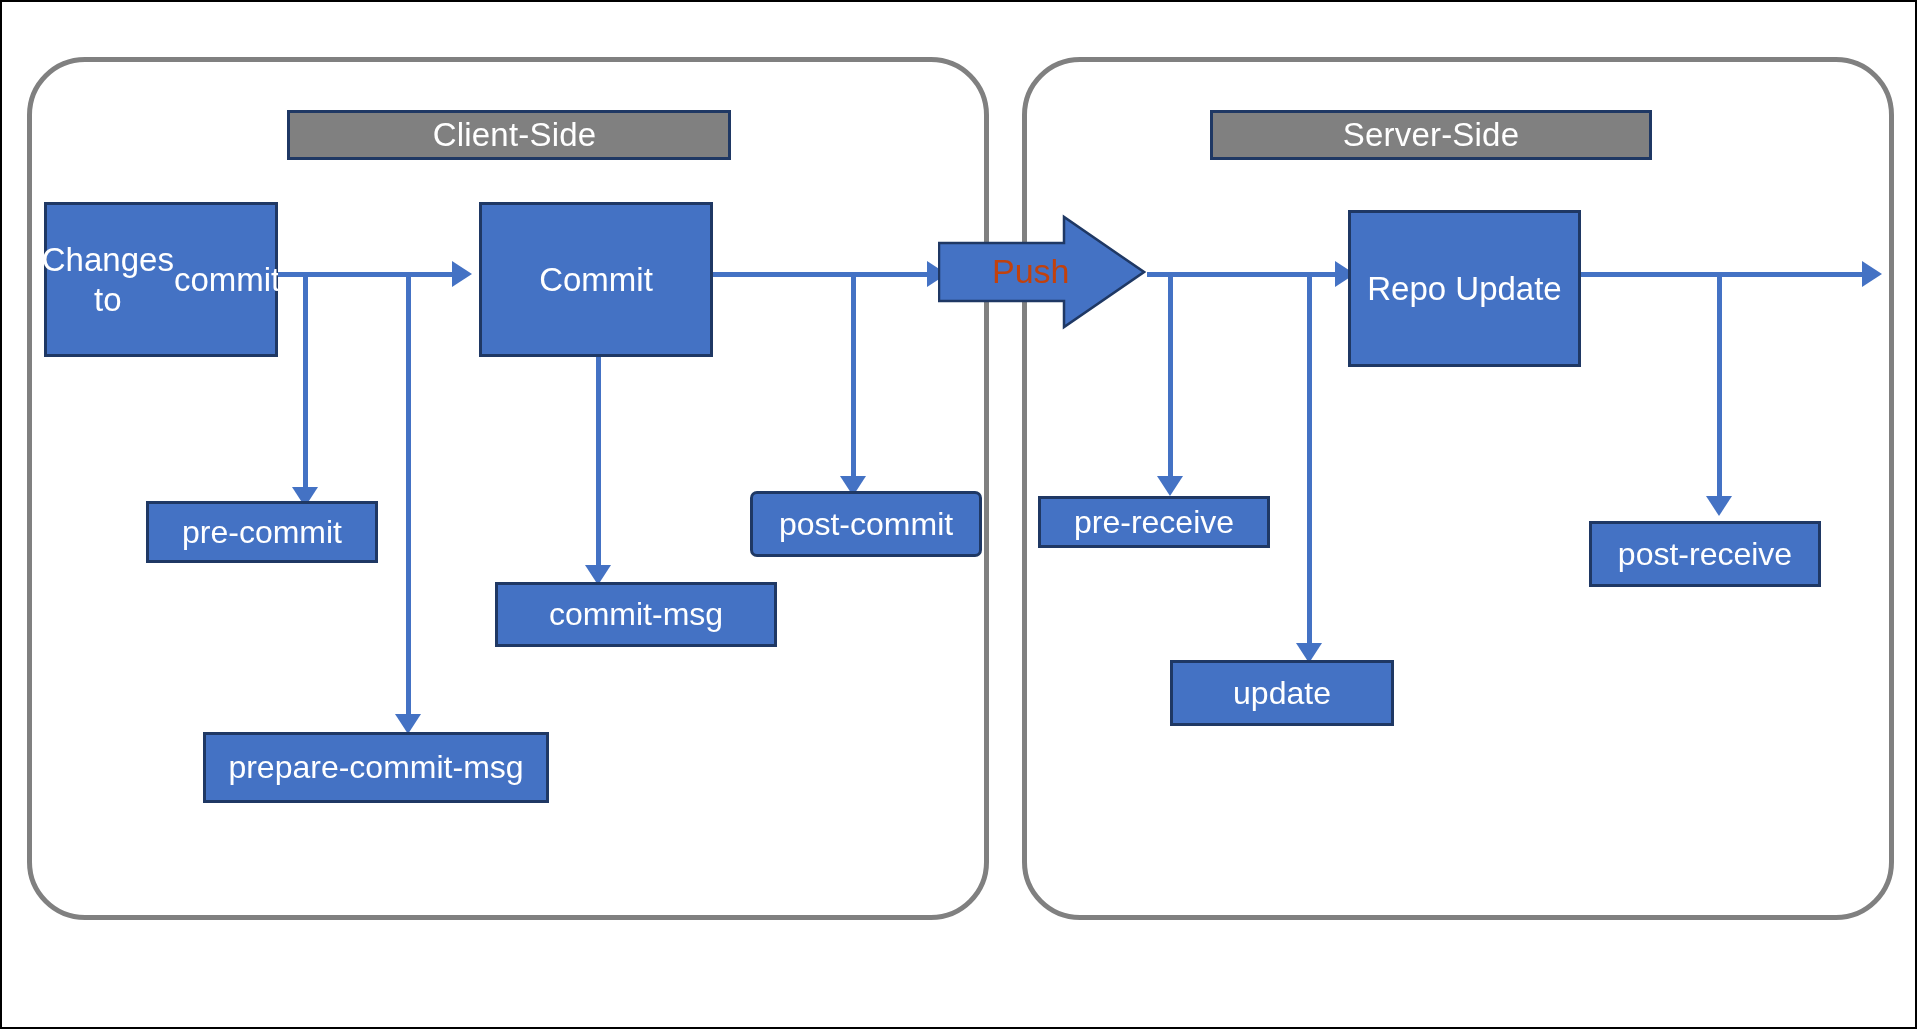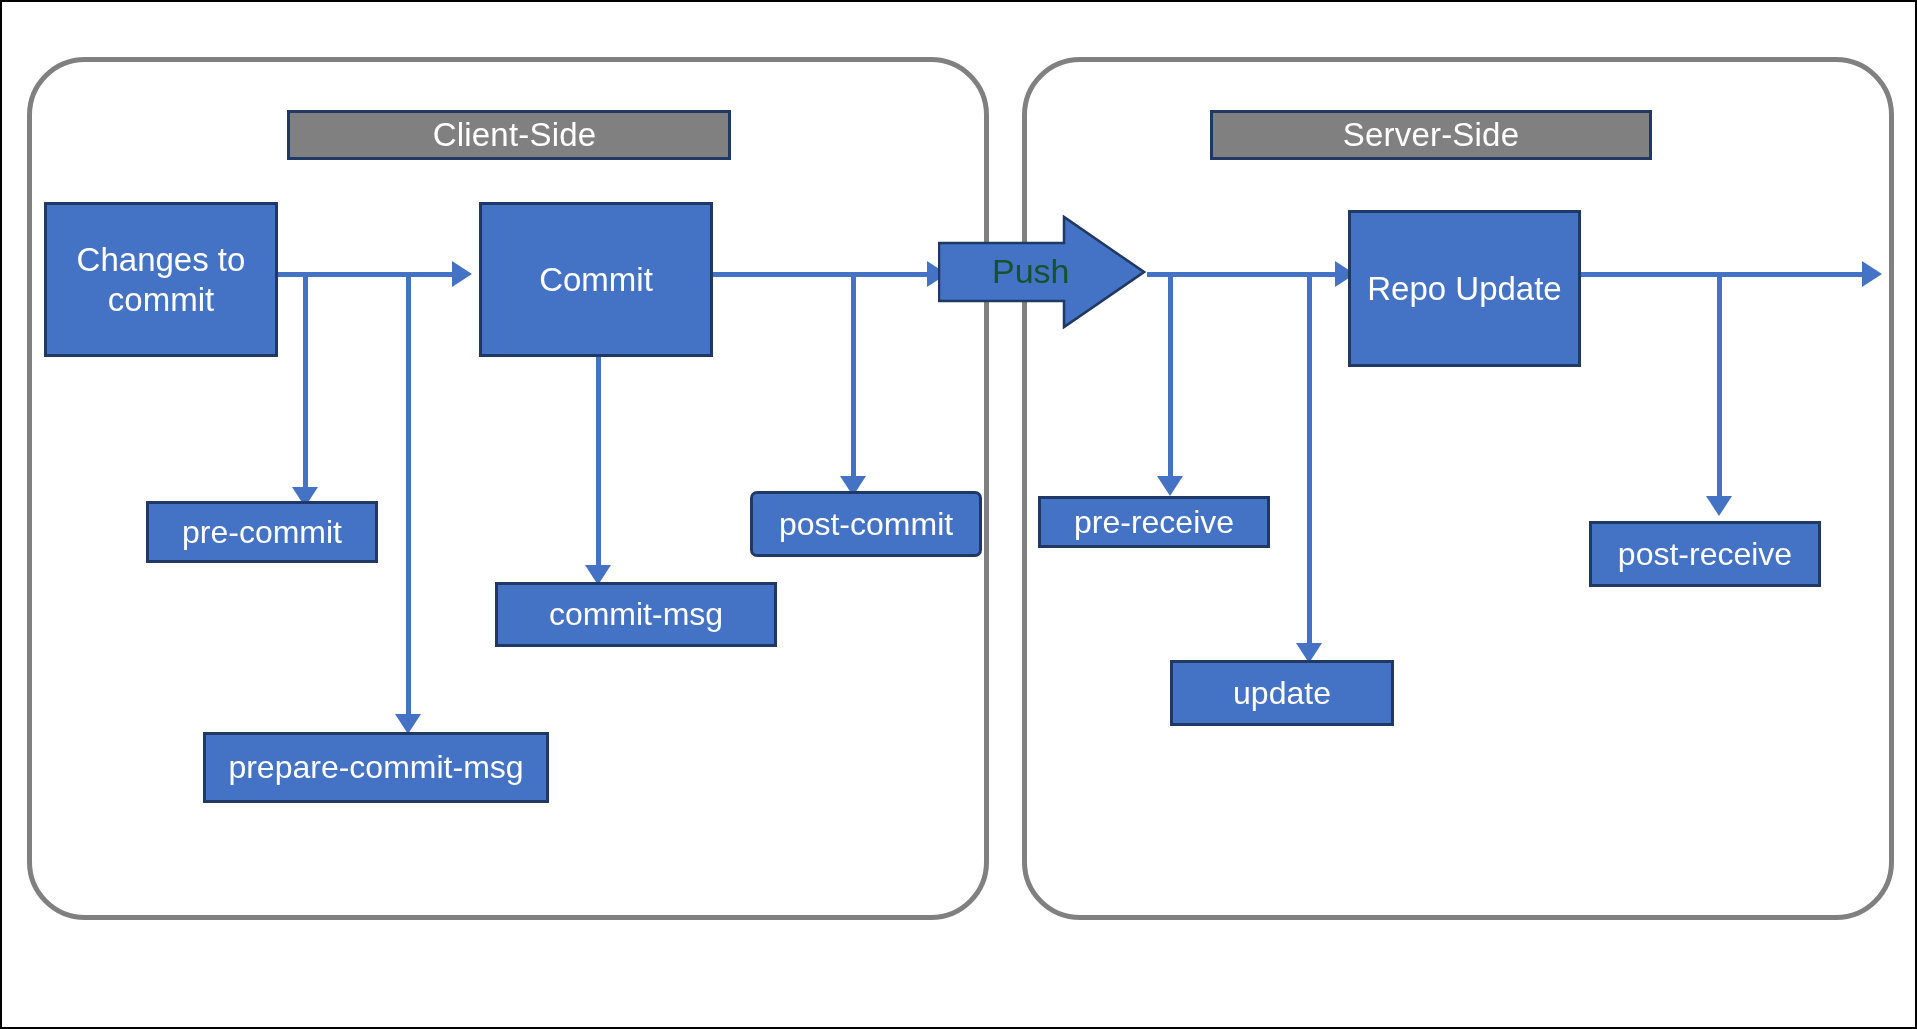--- a/index.html
+++ b/index.html
@@ -56,21 +56,21 @@
   .node.small { font-size: 32px; }
   .push-arrow {
     position: absolute;
     display: flex;
     align-items: center;
     justify-content: center;
   }
   .push-arrow svg { display: block; }
   .push-label {
     position: absolute;
-    color: #14532d;
+    color: #c2410c;
     font-size: 34px;
     pointer-events: none;
     white-space: nowrap;
   }
   .vline { position: absolute; background: #4472C4; width: 5px; }
   .hline { position: absolute; background: #4472C4; height: 5px; }
   .arrowhead-down {
     position: absolute;
     width: 0; height: 0;
     border-left: 13px solid transparent;
@@ -89,21 +89,21 @@
 <body>
 
 <div id="canvas">
 
   <div class="panel" style="left:25px; top:55px; width:962px; height:863px;"></div>
 
   <div class="section-header" style="left:285px; top:108px; width:444px; height:50px;padding-left:11px;">
     <span>Client-Side</span>
   </div>
 
-  <div class="node" style="left:42px; top:200px; width:234px; height:155px; flex-direction:column;">
+  <div class="node" style="left:42px; top:200px; width:234px; height:155px; flex-direction:row;">
     <span>Changes to</span>
     <span>commit</span>
   </div>
 
   <div class="node" style="left:477px; top:200px; width:234px; height:155px;">
     <span>Commit</span>
   </div>
 
   <div class="hline" style="left:276px; top:270px; width:178px;"></div>
   <div class="arrowhead-right" style="left:450px; top:259px;"></div>

